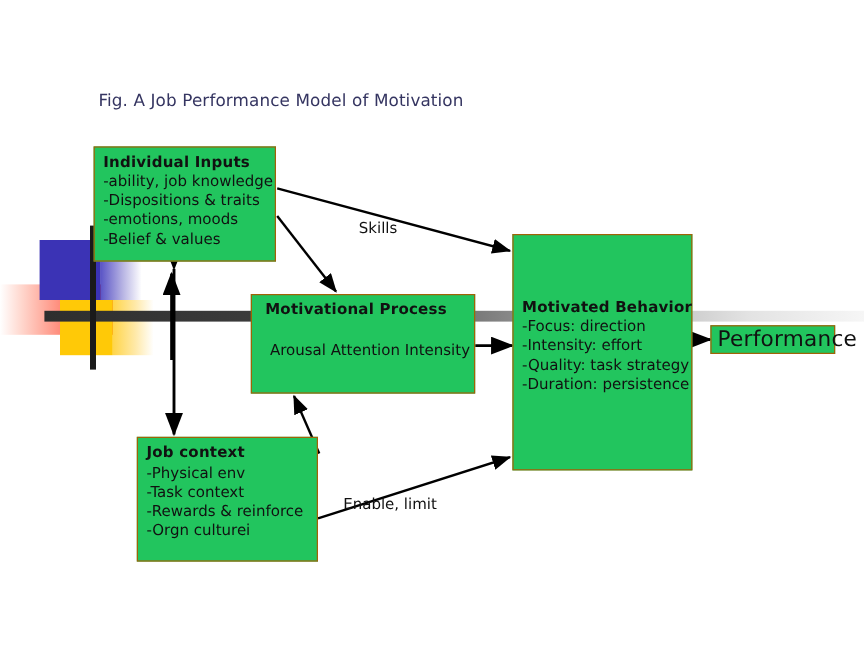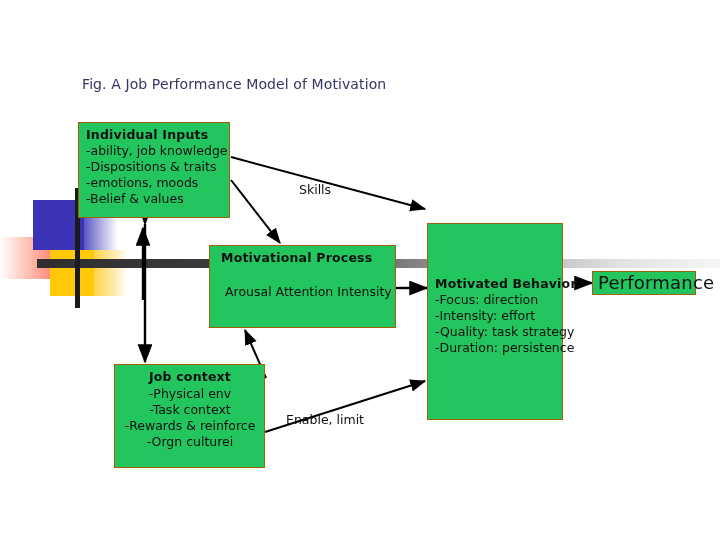--- a/index.html
+++ b/index.html
@@ -58,22 +58,22 @@
     letter-spacing:.2px;
     white-space:nowrap;
   }
   .box .li{
     font-size:12.5px;
     line-height:16px;
     white-space:nowrap;
   }
   #box-individual{left:78px;top:122px;width:152px;height:96px;}
   #box-motivational{left:209px;top:245px;width:187px;height:83px;}
-  #box-behavior{left:427px;top:223px;width:136px;height:197px;}
-  #box-jobcontext{left:114px;top:364px;width:151px;height:104px;text-align:center;}
+  #box-behavior{left:427px;top:195px;width:150px;height:197px;}
+  #box-jobcontext{left:114px;top:364px;width:151px;height:104px;}
   #box-performance{left:592px;top:271px;width:104px;height:24px;padding:2px 5px;}
 
   #box-motivational .ttl{padding-left:4px;}
   #box-motivational .sub{
     font-size:12.5px;line-height:16px;margin-top:18px;padding-left:8px;white-space:nowrap;
   }
   #box-behavior .inner{margin-top:48px;}
   #box-jobcontext .ttl{margin-bottom:1px;}
   #box-performance .ttl{font-weight:normal;font-size:18px;line-height:18px;}
 

